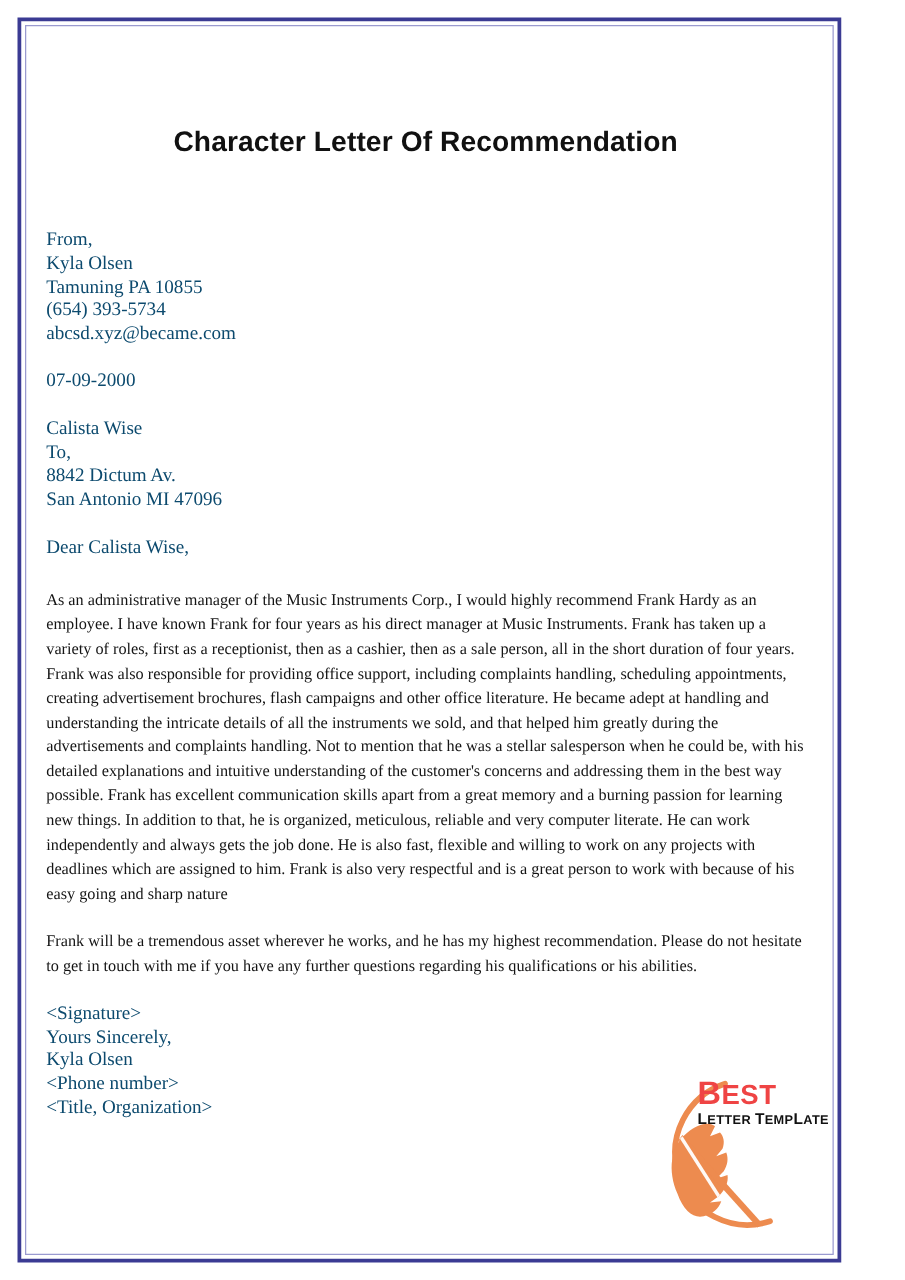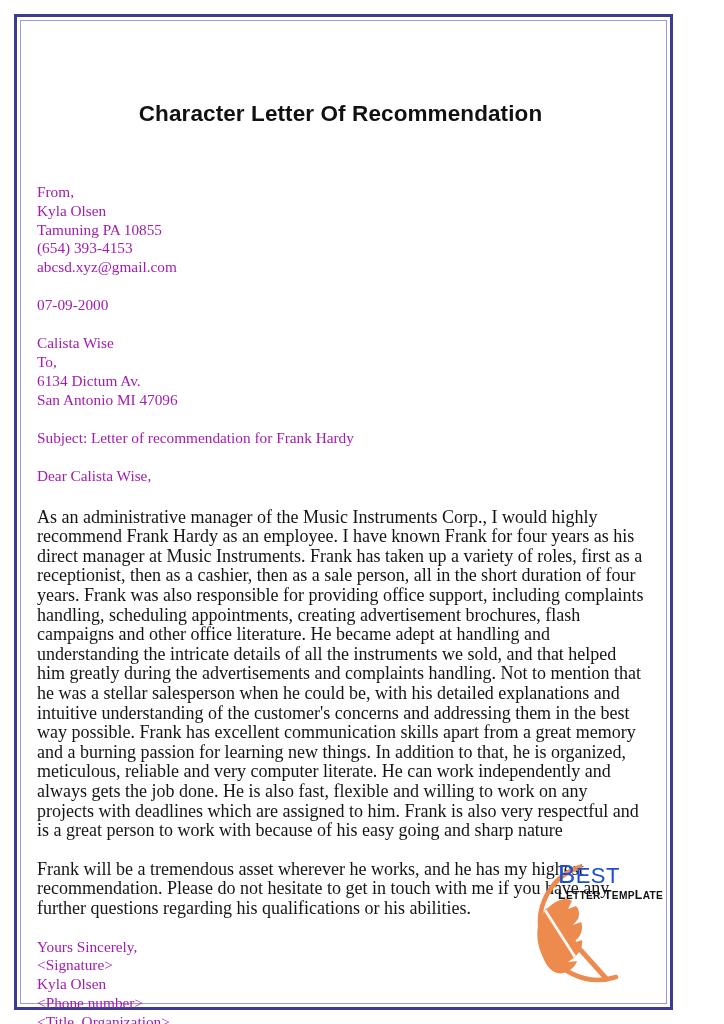--- a/index.html
+++ b/index.html
@@ -59,35 +59,35 @@
     color: #111111;
     margin: 0;
     padding: 81px 0 0 0;
     line-height: 1.1;
   }
 
   
   .block {
     font-size: 15.3px;
     line-height: 18.9px;
-    color: #a21caf;
+    color: #0c4a6e;
   }
   .block .line {
     white-space: pre;
   }
 
   .sender-block { margin-top: 56px; }
   .date-block   { margin-top: 19px; }
   .recipient-block { margin-top: 19px; }
   .subject-block { margin-top: 19px; }
   .salutation-block { margin-top: 19px; }
 
   .body-block {
     margin-top: 22px;
-    font-size: 18px;
+    font-size: 13px;
     line-height: 19.6px;
     text-align: left;
     color: #141414;
     max-width: 654px;
   }
   .body-block p {
     margin: 0 0 19px 0;
   }
   .body-block p:last-child { margin-bottom: 0; }
 
@@ -105,25 +105,25 @@
   .logo svg { display: block; }
   .logo-text {
     position: absolute;
     left: 52px;
     top: 4px;
     width: 96px;
     text-align: left;
     font-family: "Liberation Sans", "DejaVu Sans", sans-serif;
   }
   .logo-best {
-    font-weight: normal;
+    font-weight: bold;
     font-size: 22px;
     letter-spacing: 0.4px;
     line-height: 22px;
-    color: #1d4ed8;
+    color: #ef4444;
   }
   .logo-best .cap { font-size: 26px; }
   .logo-sub {
     font-weight: bold;
     font-size: 10.2px;
     letter-spacing: 0.3px;
     line-height: 13px;
     color: #111111;
     margin-top: 2px;
     white-space: nowrap;
@@ -136,51 +136,48 @@
 <div class="page">
   <div class="page-inner">
     <div class="content">
 
       <h1 class="doc-title">Character Letter Of Recommendation</h1>
 
       <div class="block sender-block">
         <div class="line">From,</div>
         <div class="line">Kyla Olsen</div>
         <div class="line">Tamuning PA 10855</div>
-        <div class="line">(654) 393-4153</div>
-        <div class="line">abcsd.xyz@gmail.com</div>
+        <div class="line">(654) 393-5734</div>
+        <div class="line">abcsd.xyz@became.com</div>
       </div>
 
       <div class="block date-block">
         <div class="line">07-09-2000</div>
       </div>
 
       <div class="block recipient-block">
         <div class="line">Calista Wise</div>
         <div class="line">To,</div>
-        <div class="line">6134 Dictum Av.</div>
+        <div class="line">8842 Dictum Av.</div>
         <div class="line">San Antonio MI 47096</div>
       </div>
 
-      <div class="block subject-block">
-        <div class="line">Subject: Letter of recommendation for Frank Hardy</div>
-      </div>
 
       <div class="block salutation-block">
         <div class="line">Dear Calista Wise,</div>
       </div>
 
       <div class="body-block">
         <p>As an administrative manager of the Music Instruments Corp., I would highly recommend Frank Hardy as an employee. I have known Frank for four years as his direct manager at Music Instruments. Frank has taken up a variety of roles, first as a receptionist, then as a cashier, then as a sale person, all in the short duration of four years. Frank was also responsible for providing office support, including complaints handling, scheduling appointments, creating advertisement brochures, flash campaigns and other office literature. He became adept at handling and understanding the intricate details of all the instruments we sold, and that helped him greatly during the advertisements and complaints handling. Not to mention that he was a stellar salesperson when he could be, with his detailed explanations and intuitive understanding of the customer's concerns and addressing them in the best way possible. Frank has excellent communication skills apart from a great memory and a burning passion for learning new things. In addition to that, he is organized, meticulous, reliable and very computer literate. He can work independently and always gets the job done. He is also fast, flexible and willing to work on any projects with deadlines which are assigned to him. Frank is also very respectful and is a great person to work with because of his easy going and sharp nature</p>
         <p>Frank will be a tremendous asset wherever he works, and he has my highest recommendation. Please do not hesitate to get in touch with me if you have any further questions regarding his qualifications or his abilities.</p>
       </div>
 
       <div class="block closing-block">
+        <div class="line">&lt;Signature&gt;</div>
         <div class="line">Yours Sincerely,</div>
-        <div class="line">&lt;Signature&gt;</div>
         <div class="line">Kyla Olsen</div>
         <div class="line">&lt;Phone number&gt;</div>
         <div class="line">&lt;Title, Organization&gt;</div>
       </div>
 
     </div>
 
     <div class="logo">
       <svg width="146" height="128" viewBox="0 0 146 128" xmlns="http://www.w3.org/2000/svg">
 

